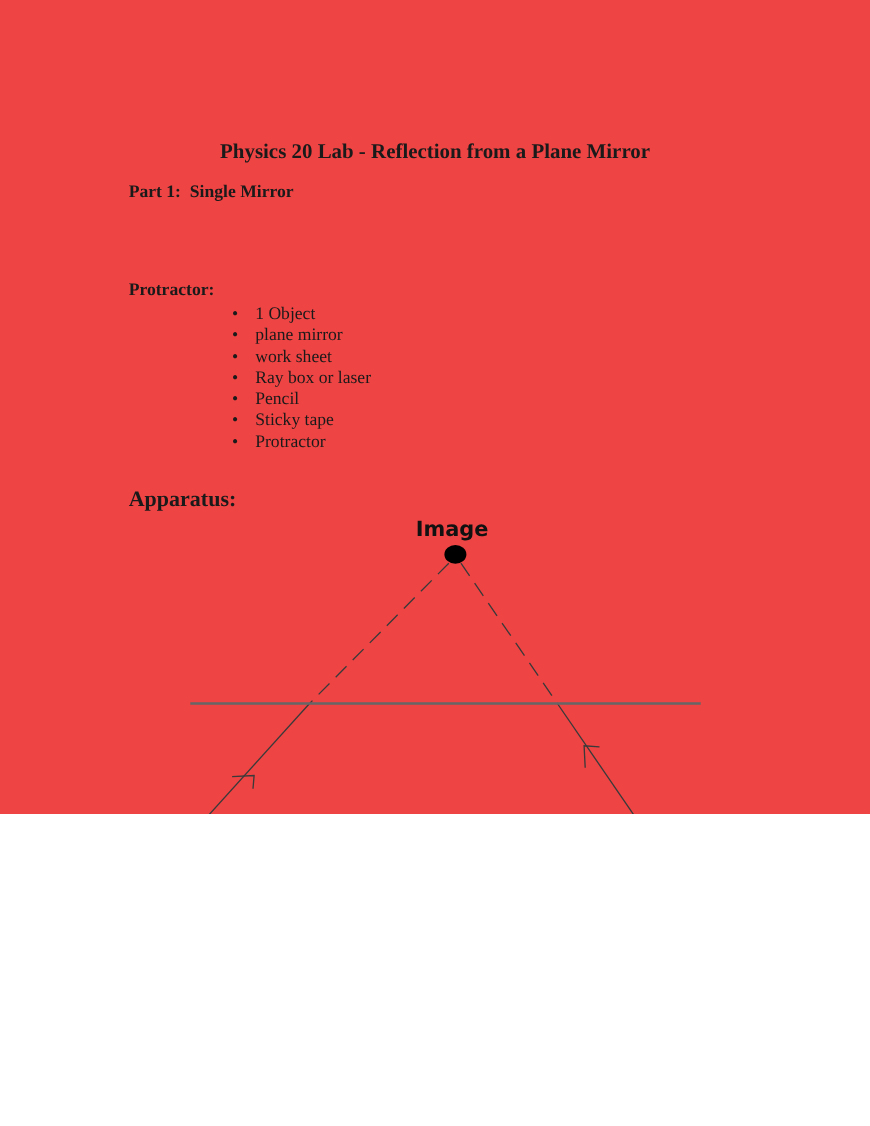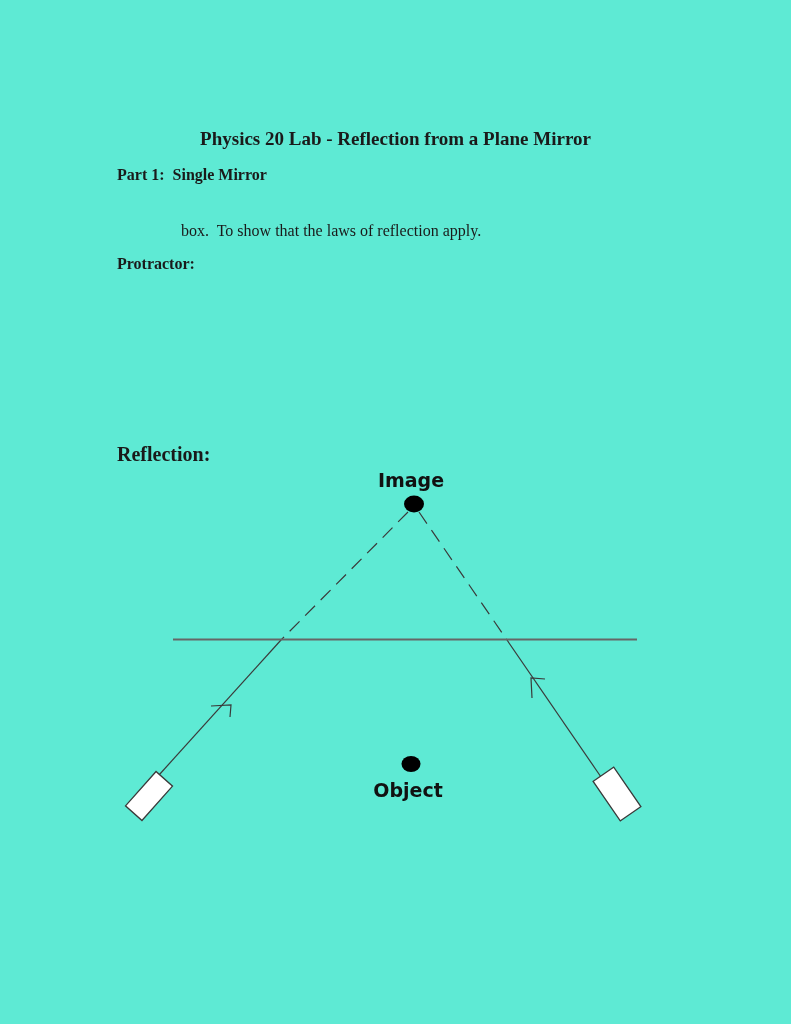--- a/index.html
+++ b/index.html
@@ -1,20 +1,20 @@
 <!DOCTYPE html>
 <html><head>
 <meta charset="utf-8">
 <style>
   html, body { margin: 0; padding: 0; background: #fff; }
   .page {
     position: relative;
     width: 791px;
-    height: 1024px;
-    background: #5eead4;
+    height: 740px;
+    background: #ef4444;
     font-family: "Liberation Serif", serif;
     color: #1a1a1a;
     overflow: hidden;
   }
   .doc-title {
     position: absolute;
     top: 128px;
     left: 0;
     width: 791px;
     text-align: center;
@@ -125,26 +125,34 @@
 </style>
 </head>
 <body>
 
 <div class="page">
 
   <div class="doc-title">Physics 20 Lab - Reflection from a Plane Mirror</div>
 
   <div class="part-heading">Part 1:  Single Mirror</div>
 
-  <div class="purpose-line2">box.  To show that the laws of reflection apply.</div>
 
   <div class="materials-heading">Protractor:</div>
 
+  <ul class="materials-list">
+    <li>1 Object</li>
+    <li>plane mirror</li>
+    <li>work sheet</li>
+    <li>Ray box or laser</li>
+    <li>Pencil</li>
+    <li>Sticky tape</li>
+    <li>Protractor</li>
+  </ul>
 
-  <div class="apparatus-heading">Reflection:</div>
+  <div class="apparatus-heading">Apparatus:</div>
 
   <svg class="diagram-svg" width="791" height="1024" viewBox="0 0 791 1024">
 
     <line class="virtual-ray" x1="408" y1="512" x2="281" y2="640" stroke="#3a3a3a"></line>
     <line class="virtual-ray" x1="419" y1="512" x2="507" y2="640" stroke="#3a3a3a"></line>
 
     <line class="ray" x1="281" y1="640" x2="159" y2="775"></line>
     <line class="ray" x1="507" y1="640" x2="601" y2="777"></line>
 
     <polyline class="arrowhead" points="211,706 231,705 230,717"></polyline>

